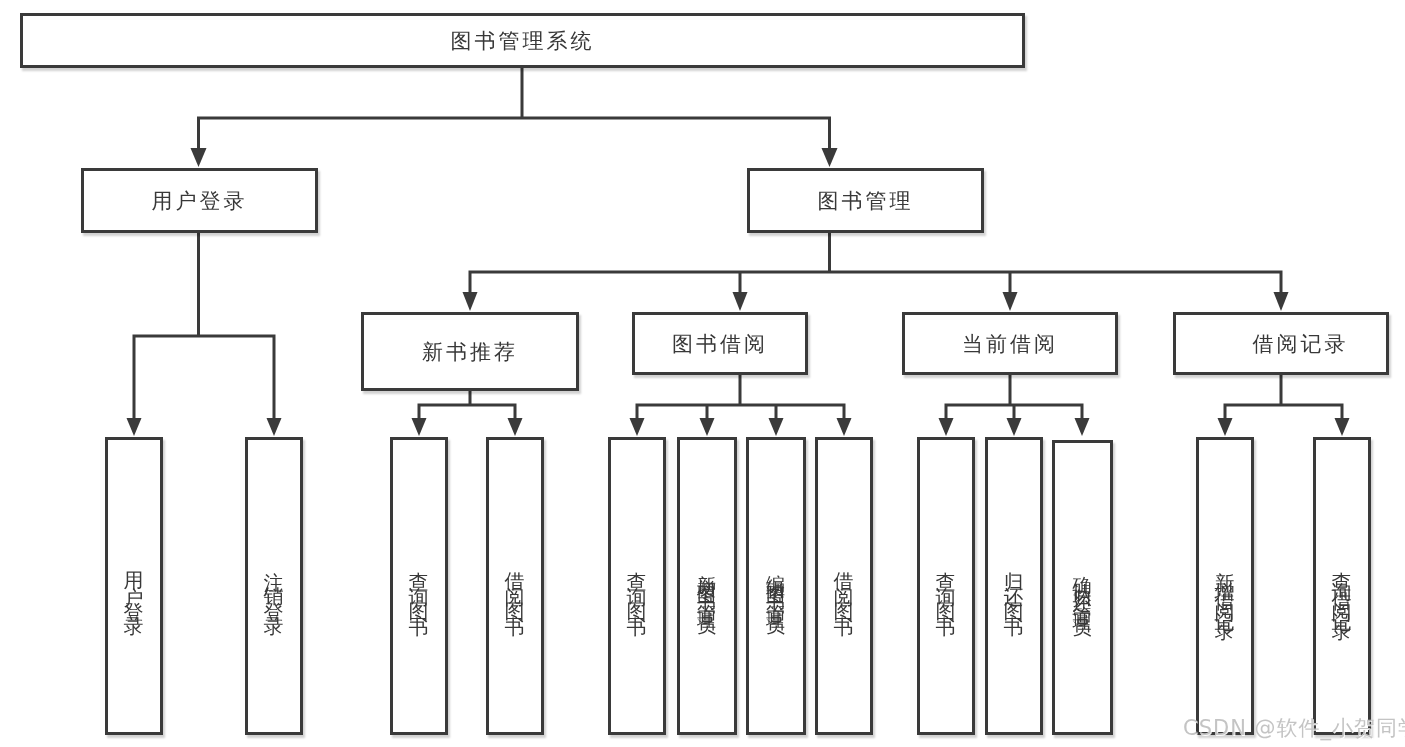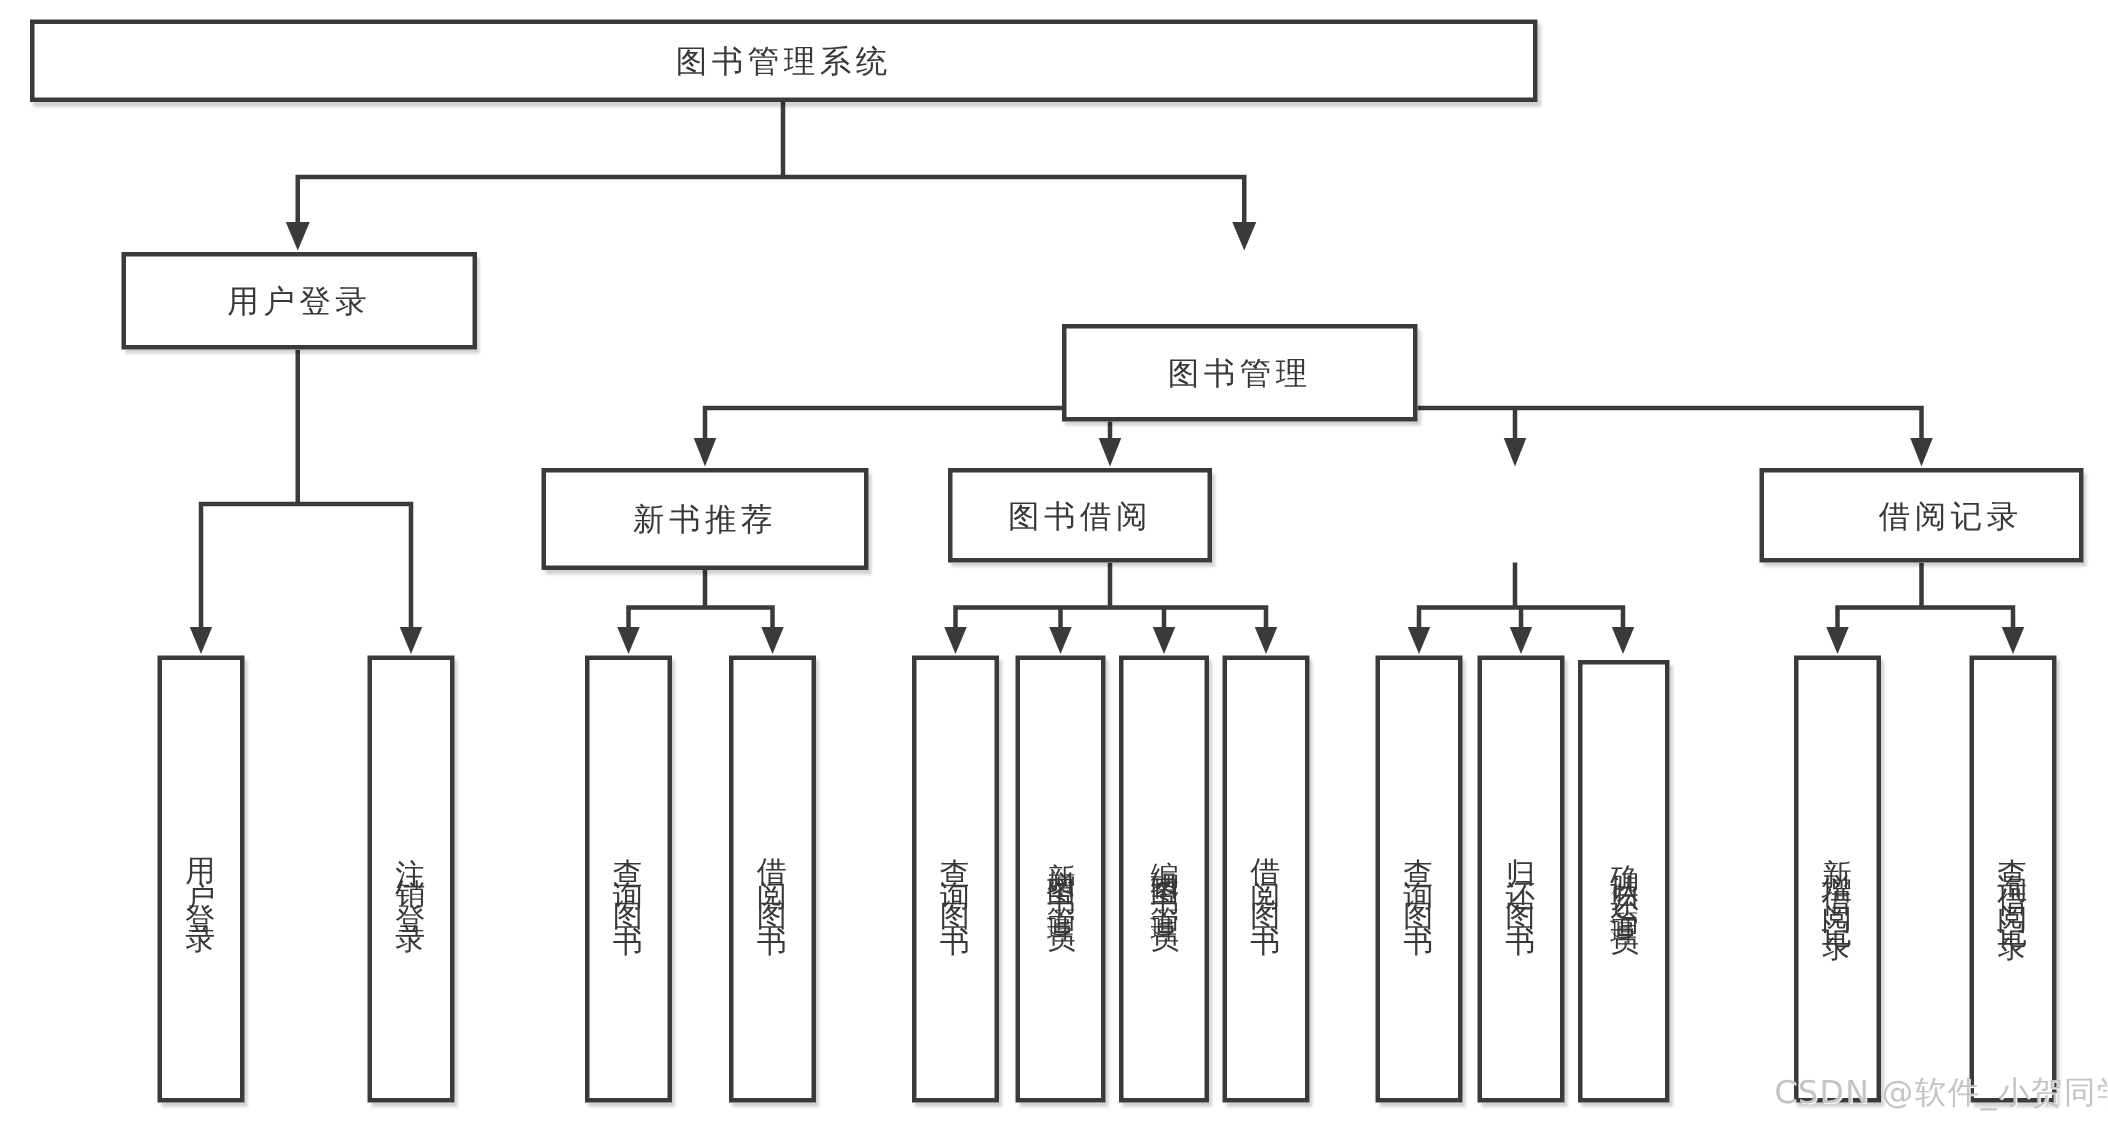--- a/index.html
+++ b/index.html
@@ -103,29 +103,32 @@
     </g>
   </svg>
 
   <div class="box hbox" style="left:20px; top:13px; width:1005px; height:55px;">
     <span>图书管理系统</span>
   </div>
 
   <div class="box hbox" style="left:81px; top:168px; width:237px; height:65px;">
     <span>用户登录</span>
   </div>
-  <div class="box hbox" style="left:708px; top:168px; width:237px; height:65px;margin-top:48px;">
+  <div class="box hbox" style="left:747px; top:168px; width:237px; height:65px;">
     <span>图书管理</span>
   </div>
 
-  <div class="box hbox" style="left:361px; top:312px; width:218px; height:68px;">
+  <div class="box hbox" style="left:361px; top:312px; width:218px; height:79px;">
     <span>新书推荐</span>
   </div>
   <div class="box hbox" style="left:632px; top:312px; width:176px; height:63px;">
     <span>图书借阅</span>
+  </div>
+  <div class="box hbox" style="left:902px; top:312px; width:216px; height:63px;">
+    <span>当前借阅</span>
   </div>
   <div class="box hbox" style="left:1173px; top:312px; width:216px; height:63px;padding-left:39px;">
     <span>借阅记录</span>
   </div>
 
   <div class="box vbox ls15" style="left:105px; top:437px; width:58px; height:298px;">
     <span class="vtext">用户登录</span>
   </div>
   <div class="box vbox ls15" style="left:245px; top:437px; width:58px; height:298px;">
     <span class="vtext">注销登录</span>

